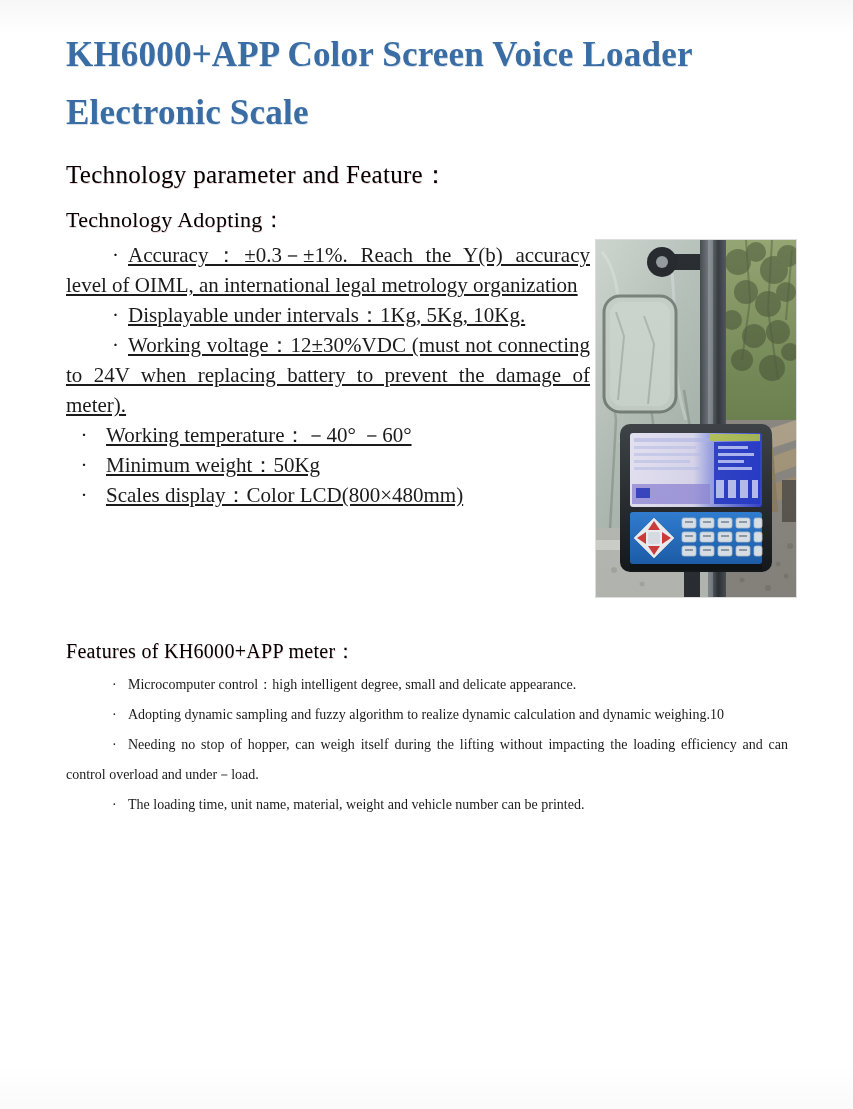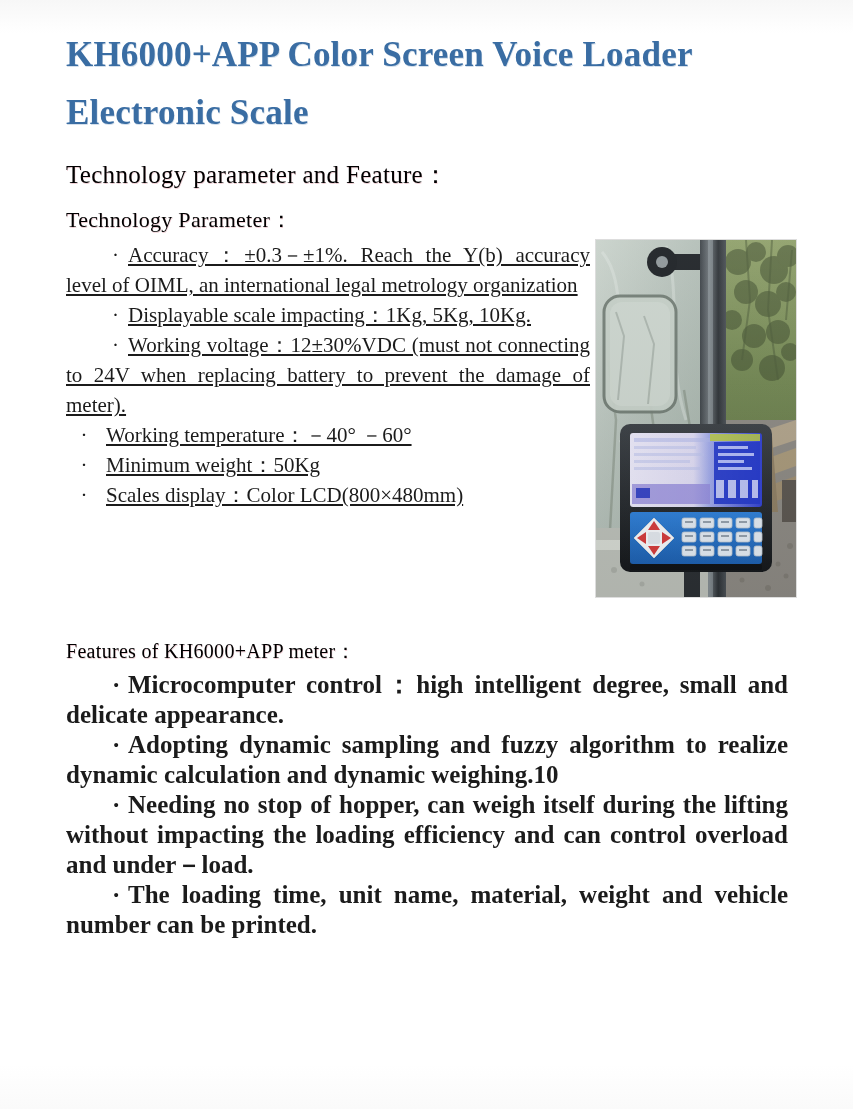--- a/index.html
+++ b/index.html
@@ -63,25 +63,24 @@
     line-height: 30px;
     text-align: justify;
     text-justify: inter-word;
     text-decoration: underline;
   }
   .col-wide {
     position: absolute;
     left: 66px;
     top: 670px;
     width: 722px;
-    font-size: 25px;
+    font-size: 14px;
     line-height: 30px;
     text-align: justify;
     text-justify: inter-word;
-    font-weight: bold;
   }
   .para {
     margin: 0 0 0 0;
     text-indent: 0;
   }
   .para + .para { margin-top: 0; }
 
   .bullet-para {
     display: block;
     text-align: justify;
@@ -135,27 +134,27 @@
 </style>
 </head>
 <body>
 
 <div class="page">
 
   <div class="doc-title">KH6000+APP Color Screen Voice Loader Electronic Scale</div>
 
   <div class="sec-head sec-head-1">Technology parameter and Feature：</div>
 
-  <div class="sec-head sec-head-2">Technology Parameter：</div>
+  <div class="sec-head sec-head-2">Technology Adopting：</div>
 
   <div class="col-narrow">
 
     <div class="para bullet-para"><span class="lead"></span><span class="dot">·</span><span>Accuracy：±0.3－±1%. Reach the Y(b) accuracy level of OIML, an international legal metrology organization</span></div>
 
-    <div class="para bullet-para"><span class="lead"></span><span class="dot">·</span><span>Displayable scale impacting：1Kg, 5Kg, 10Kg.</span></div>
+    <div class="para bullet-para"><span class="lead"></span><span class="dot">·</span><span>Displayable under intervals：1Kg, 5Kg, 10Kg.</span></div>
 
     <div class="para bullet-para"><span class="lead"></span><span class="dot">·</span><span>Working voltage：12±30%VDC (must not connecting to 24V when replacing battery to prevent the damage of meter).</span></div>
 
 
     <div class="para bullet-line"><span class="dot">·</span><span>Working temperature：－40° －60°</span></div>
 
     <div class="para bullet-line"><span class="dot">·</span><span>Minimum weight：50Kg</span></div>
 
     <div class="para bullet-line"><span class="dot">·</span><span>Scales display：Color LCD(800×480mm)</span></div>
 

